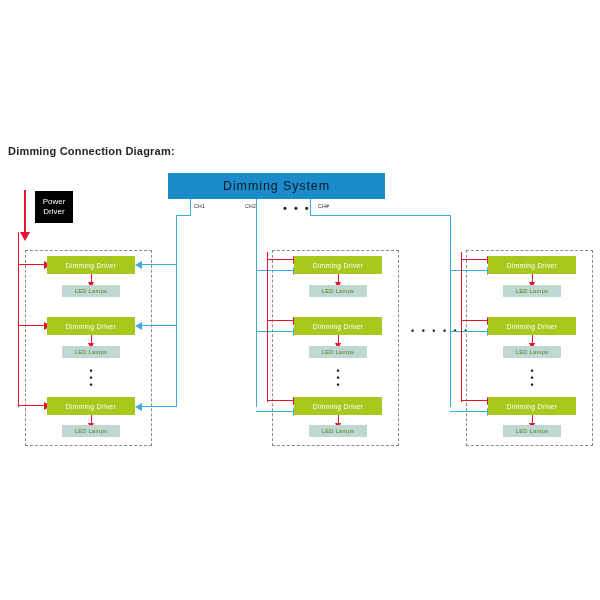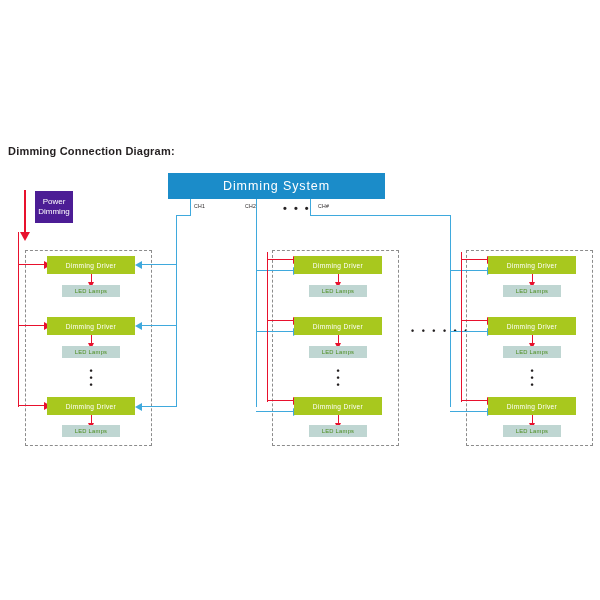--- a/index.html
+++ b/index.html
@@ -15,29 +15,29 @@
   
   .page-title{
     position:absolute;left:8px;top:145px;
     font-size:11px;font-weight:bold;color:#231f20;
     letter-spacing:.2px;white-space:nowrap;
   }
 
   
   .power-supply{
     position:absolute;left:35px;top:191px;width:38px;height:32px;
-    background:#4c1d95;color:#ffffff;
+    background:#000000;color:#ffffff;
     font-size:8px;line-height:10px;text-align:center;
     display:flex;flex-direction:column;align-items:center;justify-content:center;
   }
 
   
   .dimming-system{
     position:absolute;left:168px;top:173px;width:217px;height:26px;
-    background:#1b8cc9;color:#ffffff;
+    background:#1b8cc9;color:#0f172a;
     font-size:12.5px;letter-spacing:.9px;
     display:flex;align-items:center;justify-content:center;
   }
   .ch-label{
     position:absolute;font-size:5.2px;color:#231f20;letter-spacing:.2px;
     white-space:nowrap;
   }
   .ch-dots{
     position:absolute;top:205px;left:283px;
     font-size:11px;line-height:6px;color:#231f20;letter-spacing:2px;font-weight:bold;
@@ -111,21 +111,21 @@
 </head>
 <body>
 
 <div id="stage">
 
   <div class="page-title">Dimming Connection Diagram:</div>
 
   <div class="ps-arrow"></div>
   <div class="power-supply">
     <span>Power</span>
-    <span>Dimming</span>
+    <span>Driver</span>
   </div>
 
   <div class="dimming-system">
     <span>Dimming System</span>
   </div>
 
   <div class="ch-label" style="left:194px;top:203px;">CH1</div>
   <div class="ch-label" style="left:245px;top:203px;">CH2</div>
   <div class="ch-label" style="left:318px;top:203px;">CH#</div>
   <div class="ch-dots">• • •</div>

